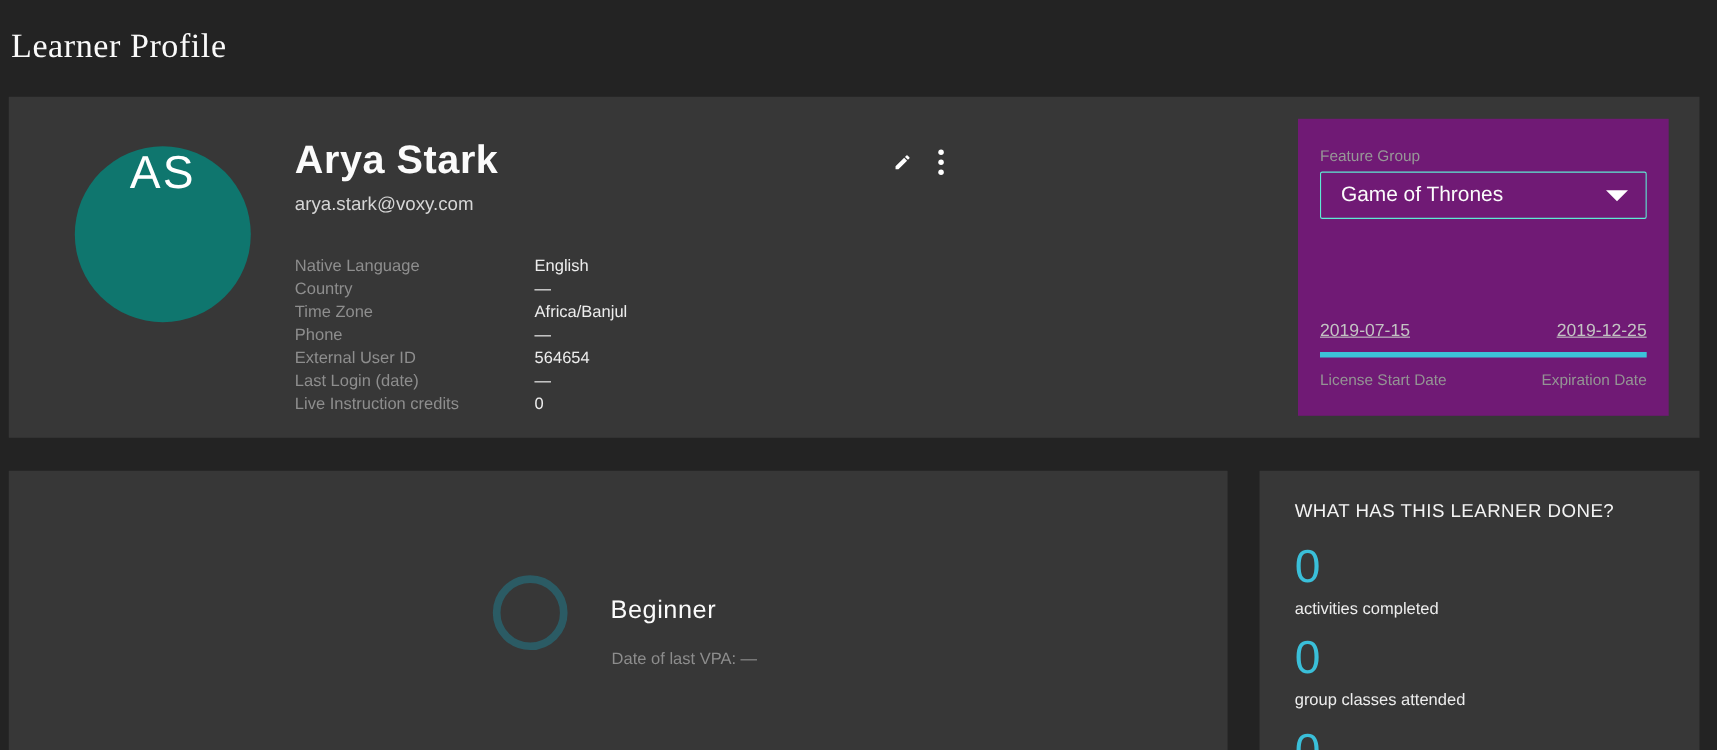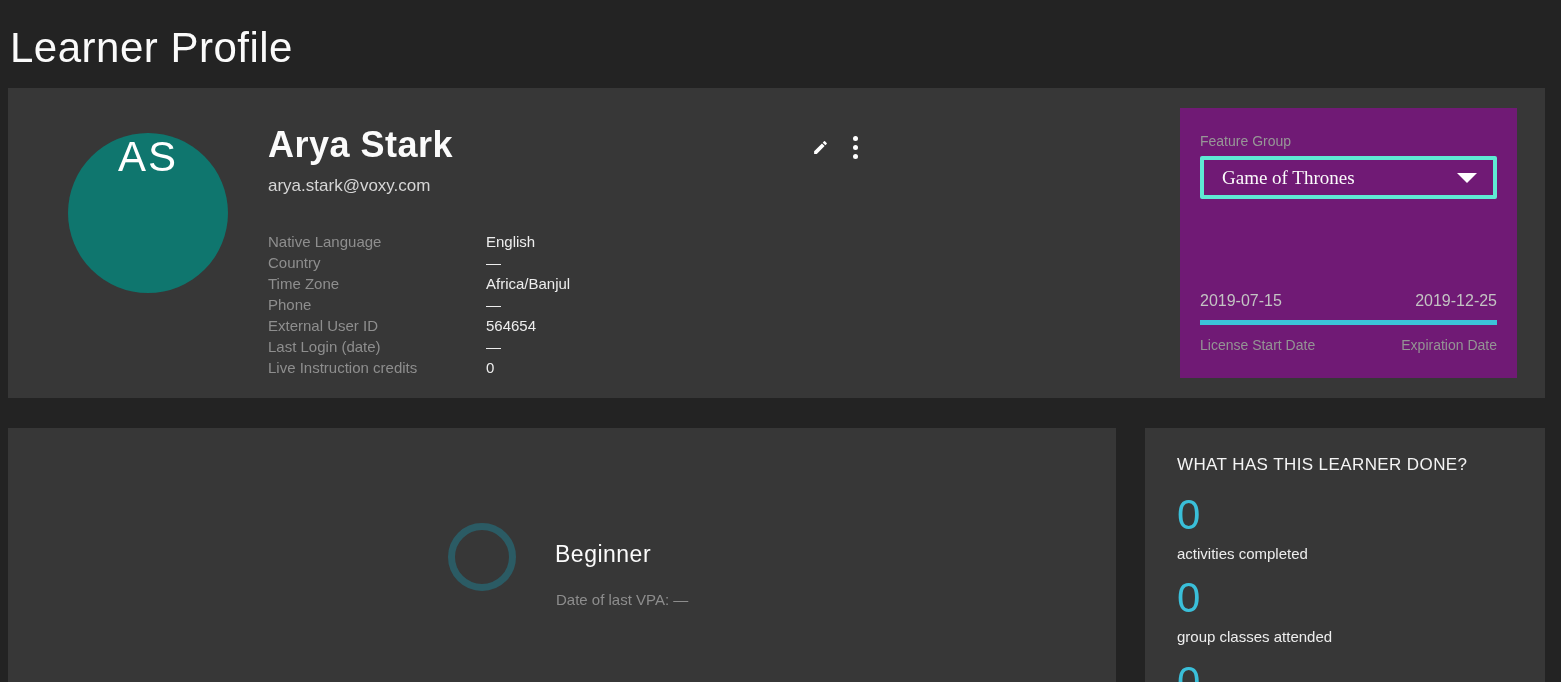--- a/index.html
+++ b/index.html
@@ -6,22 +6,23 @@
   html, body {
     width: 1561px; height: 682px;
     background: #232323;
     font-family: "Liberation Sans", sans-serif;
     overflow: hidden;
     position: relative;
     color: #fff;
   }
   .page-title {
     position: absolute; left: 10px; top: 24px;
-    font-size: 42px; font-weight: 400; color: #fafafa;
+    font-size: 31px; font-weight: 400; color: #fafafa;
     letter-spacing: 0.5px;
+    font-family: Liberation Serif, serif;
   }
   .card {
     position: absolute;
     background: #373737;
   }
   
   .profile-card { left: 8px; top: 88px; width: 1537px; height: 310px; }
   .avatar {
     position: absolute; left: 60px; top: 45px;
     width: 160px; height: 160px; border-radius: 50%;
@@ -55,37 +56,37 @@
     position: absolute; left: 1172px; top: 20px;
     width: 337px; height: 270px; background: #701a75;
   }
   .feature-group-label {
     position: absolute; left: 20px; top: 25px;
     font-size: 14px; color: #979797;
   }
   .feature-group-select {
     position: absolute; left: 20px; top: 48px;
     width: 297px; height: 43px;
-    background: transparent; border: 4px solid #5eead4; border-radius: 2px;
+    background: transparent; border: 1px solid #5eead4; border-radius: 2px;
     color: #fbfbfb; font-size: 19px; text-align: left;
     padding-left: 18px; cursor: pointer;
-    font-family: Liberation Serif, serif;
+    font-family: Liberation Sans, sans-serif;
     display: flex; align-items: center; justify-content: space-between;
     padding-right: 16px;
   }
   .caret-down {
     width: 0; height: 0;
     border-left: 10px solid transparent;
     border-right: 10px solid transparent;
     border-top: 10px solid #fff;
   }
   .license-dates {
     position: absolute; left: 20px; top: 184px; width: 297px;
     display: flex; justify-content: space-between;
-    font-size: 16px; color: #c3c3c3;
+    font-size: 16px; color: #c3c3c3; text-decoration: underline;
   }
   .license-bar {
     position: absolute; left: 20px; top: 212px; width: 297px; height: 5px;
     background: #3cc3d9;
   }
   .license-labels {
     position: absolute; left: 20px; top: 229px; width: 297px;
     display: flex; justify-content: space-between;
     font-size: 14px; color: #949494;
   }

